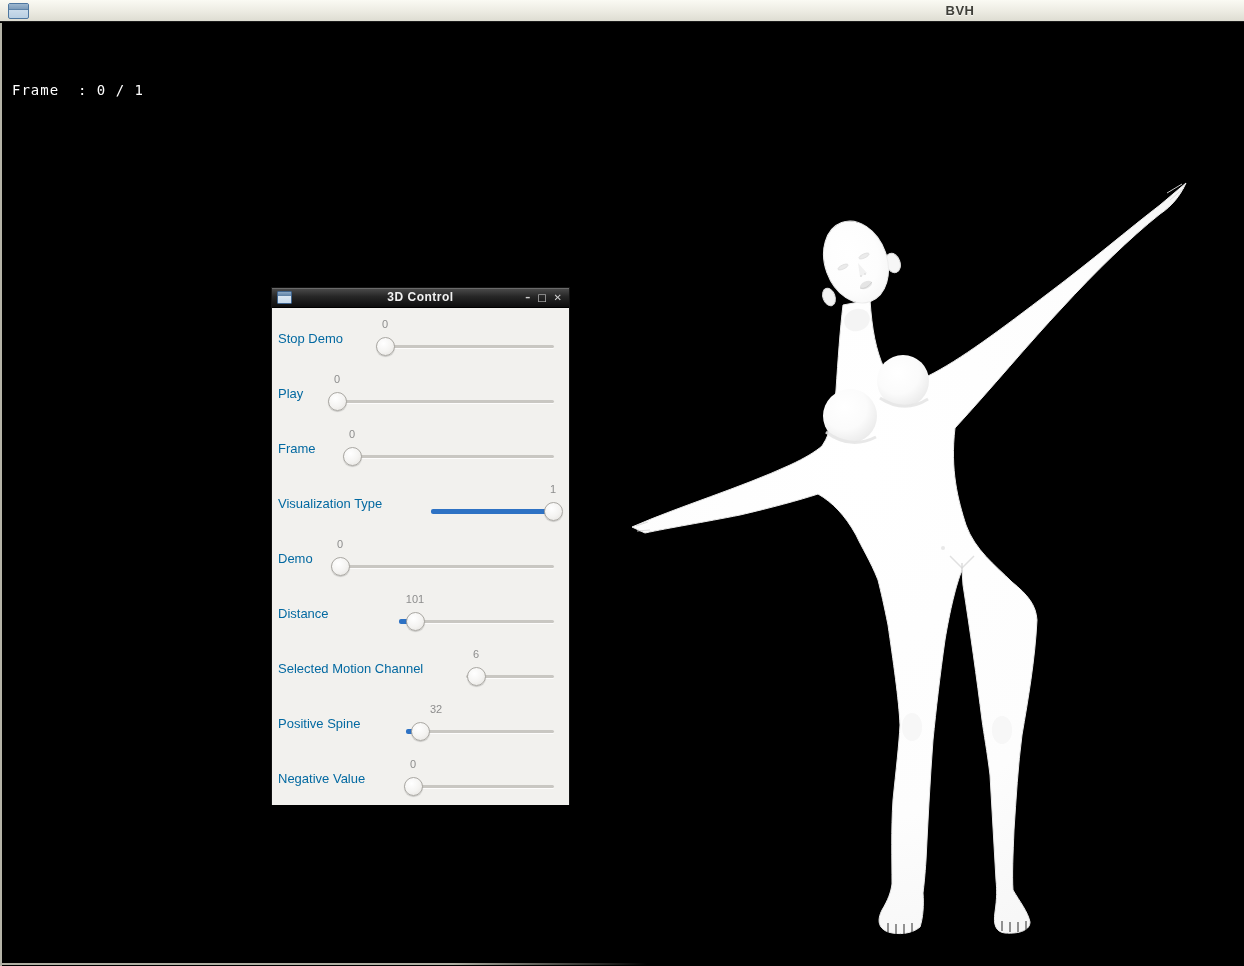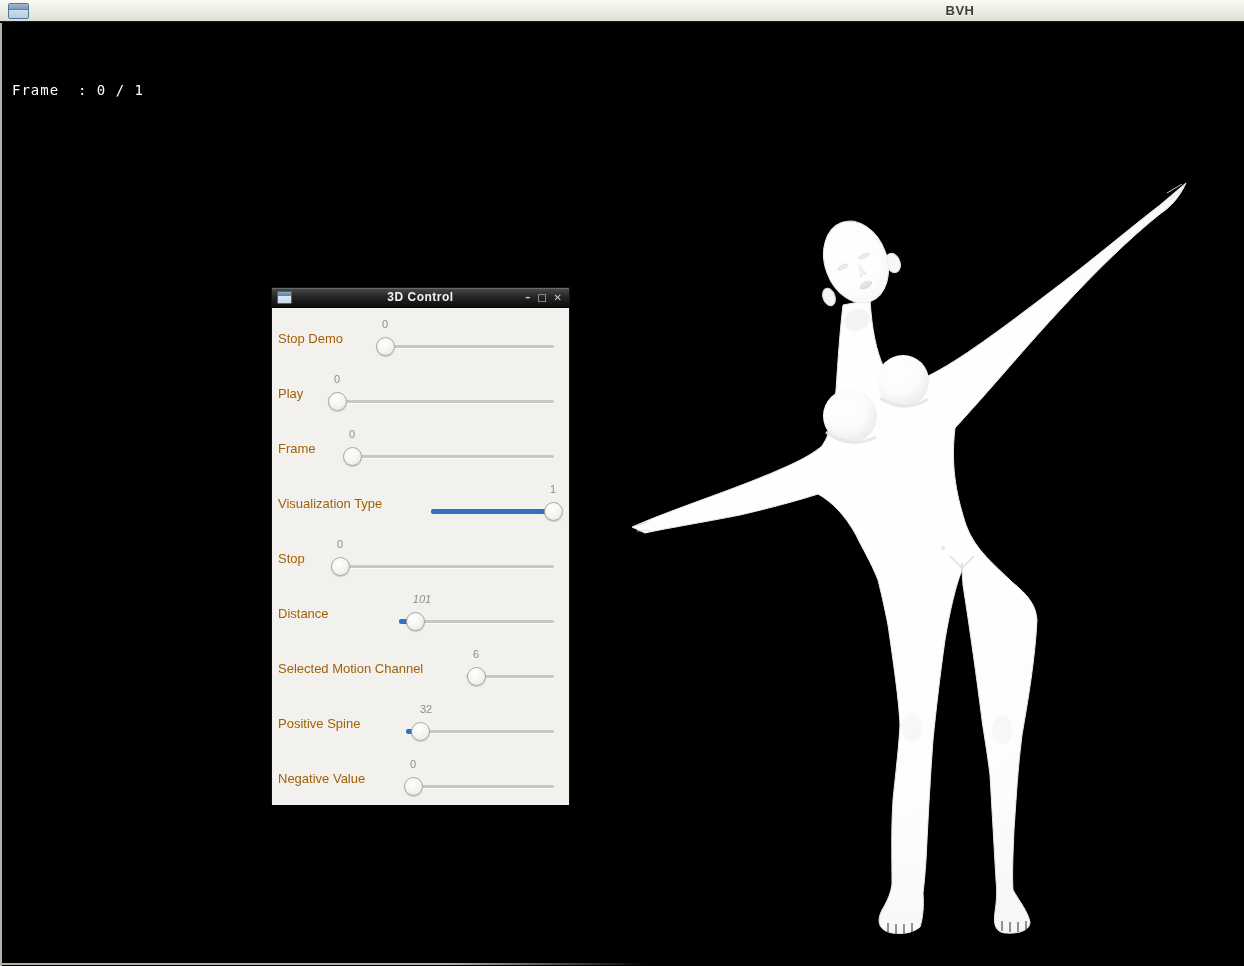--- a/index.html
+++ b/index.html
@@ -77,21 +77,21 @@
   }
   .panel-btns span {
     color:#cfcfcf; font-size:10px; font-weight:bold; line-height:10px; cursor:default;
     font-family:"DejaVu Sans", sans-serif;
   }
   .panel-body { position:relative; width:100%; height:497px; background:#f2f1ee; }
 
   
   .srow { position:absolute; left:0; width:299px; height:55px; }
   .slabel {
-    position:absolute; left:6px; top:20px; font-size:13px; color:#a16207;
+    position:absolute; left:6px; top:20px; font-size:13px; color:#0369a1;
     white-space:nowrap;
   }
   .sval {
     position:absolute; top:7px; width:44px; margin-left:-22px; text-align:center;
     font-size:11px; color:#8d8d8d;
   }
   .strack {
     position:absolute; top:34px; height:3px; border-radius:2px;
     background:#c9c7c2; box-shadow:0 1px 0 rgba(255,255,255,.8);
   }
@@ -261,43 +261,43 @@
     <div class="shandle" style="left: 70.5px;"></div>
   </div>
         <div class="srow" style="top: 168px;">
     <span class="slabel">Visualization Type</span>
     <span class="sval" style="left: 281px;">1</span>
     <div class="strack" style="left: 159px; width: 123px;"></div>
     <div class="sfill" style="left: 159px; width: 118px; background: rgb(46, 114, 196);"></div>
     <div class="shandle" style="left: 271.5px;"></div>
   </div>
         <div class="srow" style="top: 223px;">
-    <span class="slabel">Stop</span>
+    <span class="slabel">Demo</span>
     <span class="sval" style="left: 68px;">0</span>
     <div class="strack" style="left: 59px; width: 223px;"></div>
 
     <div class="shandle" style="left: 58.5px;"></div>
   </div>
         <div class="srow" style="top: 278px;">
     <span class="slabel">Distance</span>
-    <span class="sval" style="left: 150px; font-style: italic;">101</span>
+    <span class="sval" style="left: 143px;">101</span>
     <div class="strack" style="left: 127px; width: 155px;"></div>
     <div class="sfill" style="left: 127px; width: 12px; background: rgb(46, 114, 196);"></div>
     <div class="shandle" style="left: 133.5px;"></div>
   </div>
         <div class="srow" style="top: 333px;">
     <span class="slabel">Selected Motion Channel</span>
     <span class="sval" style="left: 204px;">6</span>
     <div class="strack" style="left: 194px; width: 88px;"></div>
 
     <div class="shandle" style="left: 194.5px;"></div>
   </div>
         <div class="srow" style="top: 388px;">
     <span class="slabel">Positive Spine</span>
-    <span class="sval" style="left: 154px;">32</span>
+    <span class="sval" style="left: 164px;">32</span>
     <div class="strack" style="left: 134px; width: 148px;"></div>
     <div class="sfill" style="left: 134px; width: 10px; background: rgb(46, 114, 196);"></div>
     <div class="shandle" style="left: 138.5px;"></div>
   </div>
         <div class="srow" style="top: 443px;">
     <span class="slabel">Negative Value</span>
     <span class="sval" style="left: 141px;">0</span>
     <div class="strack" style="left: 132px; width: 150px;"></div>
 
     <div class="shandle" style="left: 131.5px;"></div>

